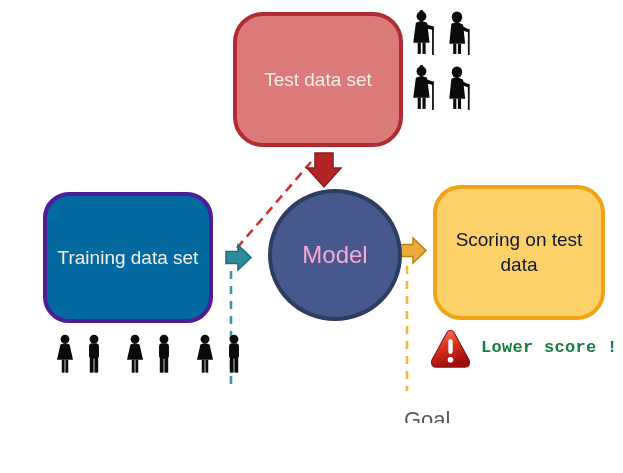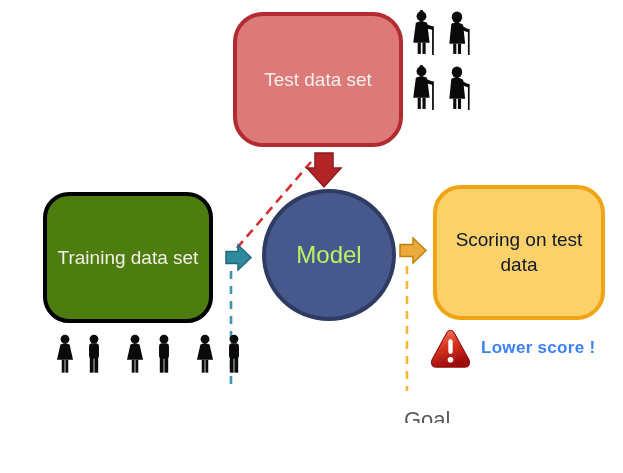--- a/index.html
+++ b/index.html
@@ -25,27 +25,27 @@
     justify-content: center;
     text-align: center;
   }
   .box-test {
     left: 233px; top: 12px; width: 170px; height: 135px;
     background: #DC7A7A; border: 4px solid #B12B30; border-radius: 30px;
     color: #F4EFE8; font-size: 19px; padding: 0 14px;
   }
   .box-training {
     left: 43px; top: 192px; width: 170px; height: 131px;
-    background: #4d7c0f; border: 4px solid #000000; border-radius: 26px;
+    background: #0369a1; border: 4px solid #4c1d95; border-radius: 26px;
     color: #F4EFE8; font-size: 19px; padding: 0 4px;
   }
   .circle-model {
-    left: 262px; top: 189px; width: 134px; height: 132px;
+    left: 268px; top: 189px; width: 134px; height: 132px;
     background: #47598C; border: 4px solid #2E3B62; border-radius: 50%;
-    color: #bef264; font-size: 24px; align-items: center;
+    color: #f9a8d4; font-size: 24px; align-items: center;
   }
   .box-scoring {
     left: 433px; top: 185px; width: 172px; height: 135px;
     background: #FCD169; border: 4px solid #F0A414; border-radius: 28px;
     color: #0f172a; font-size: 19px; padding: 0 16px; line-height: 1.3;
   }
   .elderly-group {
     position: absolute; left: 408px; top: 10px;
     display: grid; grid-template-columns: 32px 34px; grid-auto-rows: 50px;
     column-gap: 3px; row-gap: 5px;
@@ -54,22 +54,23 @@
   .people-row {
     position: absolute; left: 53px; top: 334px;
     display: flex; align-items: flex-end; gap: 5px;
   }
   .people-row svg { width: 24px; height: 42px; }
   .people-row svg:nth-child(3), .people-row svg:nth-child(5) { margin-left: 12px; }
   .icon-fill { fill: #0A0A0A; }
   .warning-icon { position: absolute; left: 430px; top: 327px; width: 41px; height: 45px; }
   .lower-score {
     position: absolute; left: 481px; top: 338px;
-    color: #3b82f6; font-weight: bold; font-size: 17px; letter-spacing: 0.3px;
+    color: #15803d; font-weight: bold; font-size: 17px; letter-spacing: 0.3px;
     white-space: nowrap;
+    font-family: Liberation Mono, monospace;
   }
   .goal-title {
     position: absolute; left: 404px; top: 392px;
     color: #5A5A5A; font-size: 22px; margin-top: 15px;
   }
   .goal-desc {
     position: absolute; left: 404px; top: 421px; width: 155px;
     color: #5A5A5A; font-size: 15px; line-height: 1.22;
   }
 </style>

